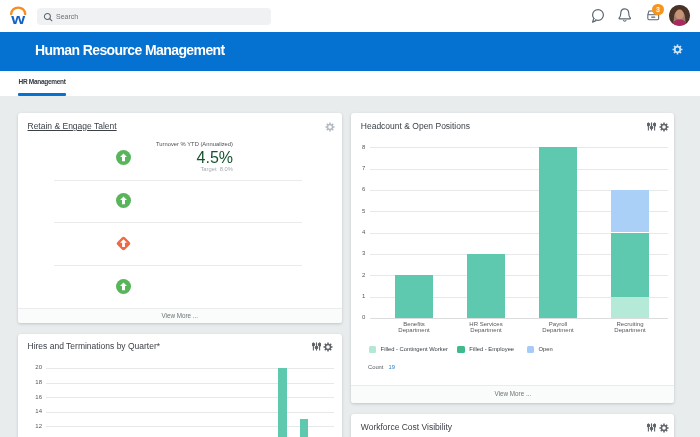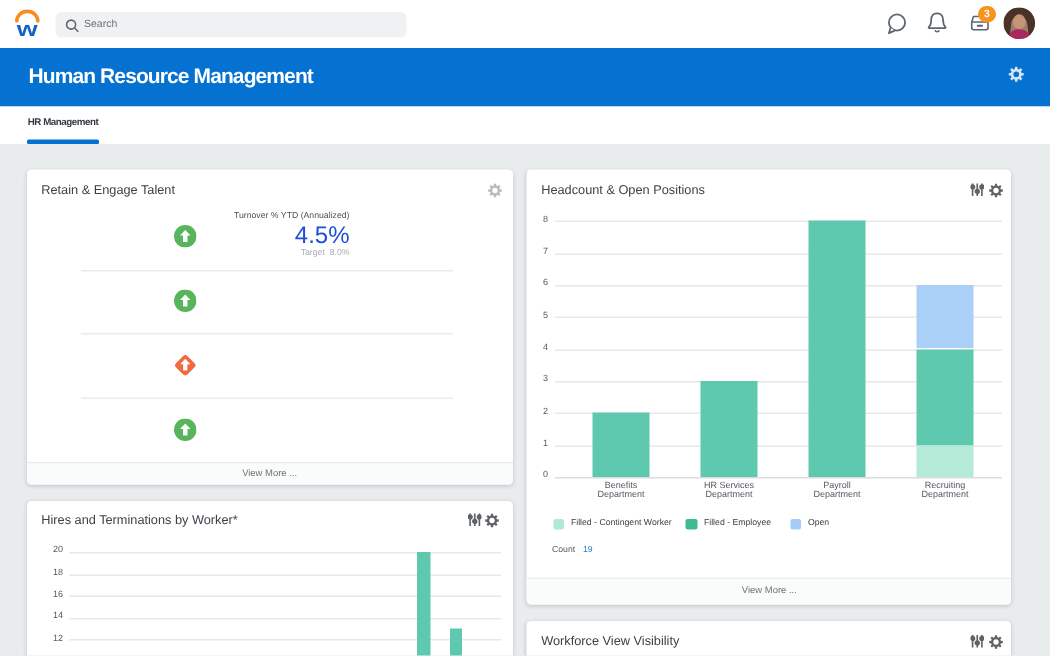--- a/index.html
+++ b/index.html
@@ -5,33 +5,33 @@
 * { margin:0; padding:0; box-sizing:border-box; }
 html,body { width:700px; height:437px; overflow:hidden; font-family:"Liberation Sans", sans-serif; background:#e9eced; }
 .abs { position:absolute; }
 #stage { position:relative; width:700px; height:437px; overflow:hidden; }
 
 #topbar { left:0; top:0; width:700px; height:32px; background:#ffffff; }
 #search { left:37px; top:7.5px; width:234px; height:17px; background:#f0f1f3; border-radius:4px; }
 #search span { position:absolute; left:19px; top:5px; font-size:7px; color:#6b7177; }
 
 #band { left:0; top:32px; width:700px; height:38.5px; background:#0571d1; }
-#band h1 { position:absolute; left:19px; top:11px; font-size:14px; line-height:14px; font-weight:bold; color:#ffffff; letter-spacing:-0.6px; }
+#band h1 { position:absolute; left:35px; top:11px; font-size:14px; line-height:14px; font-weight:bold; color:#ffffff; letter-spacing:-0.6px; }
 
 #tabs { left:0; top:70.5px; width:700px; height:25.5px; background:#ffffff; }
 #tabs .t { position:absolute; left:18.5px; top:7px; font-size:6.5px; letter-spacing:-0.3px; font-weight:bold; color:#333a41; }
 #tabs .u { position:absolute; left:17.5px; top:22.5px; width:48px; height:2.5px; background:#0571d1; border-radius:1px; }
 
 .card { position:absolute; background:#ffffff; border-radius:3px; box-shadow:0 1px 3px rgba(50,60,70,0.22); }
 .ctitle { position:absolute; left:9.5px; font-size:8.5px; line-height:9px; color:#3c4147; }
 .footer { position:absolute; left:0; width:100%; background:#fafbfb; border-top:1px solid #e9ebec; text-align:center; font-size:6.3px; color:#6d7378; border-radius:0 0 3px 3px; }
 
 .kpi { position:absolute; }
 .kpi .lbl { position:absolute; right:0; top:0; font-size:5.8px; line-height:7px; color:#4b5056; white-space:nowrap; }
-.kpi .val { position:absolute; right:0; top:9.5px; font-size:16px; line-height:15px; color:#1d4ed8; }
+.kpi .val { position:absolute; right:0; top:9.5px; font-size:16px; line-height:15px; color:#14532d; }
 .kpi .tgt { position:absolute; right:0; top:25px; font-size:5.8px; line-height:7px; color:#a7acb1; }
 .sep { position:absolute; left:36px; width:248px; height:1px; background:#e9ebec; }
 
 .gl { position:absolute; height:1px; background:#e7e8e9; }
 .ylab { position:absolute; font-size:6px; line-height:7px; color:#54585e; text-align:right; }
 .xlab { position:absolute; font-size:6px; line-height:6.8px; color:#54585e; text-align:center; }
 .bar { position:absolute; }
 .lgsq { position:absolute; width:7.4px; height:7.4px; border-radius:1.5px; }
 .lgtx { position:absolute; font-size:5.8px; line-height:8px; color:#3b4045; }
 </style>
@@ -90,21 +90,21 @@
       <path d="M5.23 -0.87 L5.23 0.87 L3.80 0.86 L3.30 2.08 L4.31 3.08 L3.08 4.31 L2.08 3.30 L0.86 3.80 L0.87 5.23 L-0.87 5.23 L-0.86 3.80 L-2.08 3.30 L-3.08 4.31 L-4.31 3.08 L-3.30 2.08 L-3.80 0.86 L-5.23 0.87 L-5.23 -0.87 L-3.80 -0.86 L-3.30 -2.08 L-4.31 -3.08 L-3.08 -4.31 L-2.08 -3.30 L-0.86 -3.80 L-0.87 -5.23 L0.87 -5.23 L0.86 -3.80 L2.08 -3.30 L3.08 -4.31 L4.31 -3.08 L3.30 -2.08 L3.80 -0.86 Z M2.00 0 A2.00 2.00 0 1 0 -2.00 0 A2.00 2.00 0 1 0 2.00 0 Z" fill="rgba(255,255,255,0.82)" fill-rule="evenodd"></path>
     </svg>
   </div>
 
   <div class="abs" id="tabs">
     <div class="t">HR Management</div>
     <div class="u"></div>
   </div>
 
   <div class="card" style="left:18px; top:112.5px; width:323.5px; height:210.2px;">
-    <div class="ctitle" style="top:9.5px;">Retain &amp; Engage Talent</div>
+    <div class="ctitle" style="top:9.5px;text-decoration:underline;">Retain &amp; Engage Talent</div>
     <svg class="abs" style="left:307px; top:9.7px;" width="10" height="10" viewBox="-5 -5 10 10">
       <path d="M4.54 -0.76 L4.54 0.76 L3.32 0.75 L2.87 1.82 L3.74 2.67 L2.67 3.74 L1.82 2.87 L0.75 3.32 L0.76 4.54 L-0.76 4.54 L-0.75 3.32 L-1.82 2.87 L-2.67 3.74 L-3.74 2.67 L-2.87 1.82 L-3.32 0.75 L-4.54 0.76 L-4.54 -0.76 L-3.32 -0.75 L-2.87 -1.82 L-3.74 -2.67 L-2.67 -3.74 L-1.82 -2.87 L-0.75 -3.32 L-0.76 -4.54 L0.76 -4.54 L0.75 -3.32 L1.82 -2.87 L2.67 -3.74 L3.74 -2.67 L2.87 -1.82 L3.32 -0.75 Z M1.80 0 A1.80 1.80 0 1 0 -1.80 0 A1.80 1.80 0 1 0 1.80 0 Z" fill="#b3bac1" fill-rule="evenodd"></path>
     </svg>
 
     <div class="kpi" style="left:0; top:28px; width:215px; height:33px;">
       <div class="lbl">Turnover % YTD (Annualized)</div>
       <div class="val">4.5%</div>
       <div class="tgt">Target&nbsp; 8.0%</div>
     </div>
     <svg class="abs" style="left:97.5px; top:37.8px;" width="15" height="15" viewBox="0 0 15 15">
@@ -126,21 +126,21 @@
     <div class="sep" style="top:152.6px;"></div>
 
     <svg class="abs" style="left:97.5px; top:166.2px;" width="15" height="15" viewBox="0 0 15 15">
       <circle cx="7.5" cy="7.5" r="7.5" fill="#58b55c"></circle>
       <path d="M7.5 3.4 L11 7 H9 V11.3 H6 V7 H4 Z" fill="#ffffff"></path>
     </svg>
     <div class="footer" style="top:195.9px; height:14.3px; line-height:13px;">View More ...</div>
   </div>
 
   <div class="card" style="left:18px; top:334.2px; width:323.5px; height:112px;">
-    <div class="ctitle" style="top:8px;">Hires and Terminations by Worker*</div>
+    <div class="ctitle" style="top:8px;">Hires and Terminations by Quarter*</div>
     <svg class="abs" style="left:293.5px; top:8.3px;" width="9" height="9" viewBox="0 0 9 9">
       <g stroke="#5f6368" stroke-width="1.1" fill="#5f6368">
         <line x1="1.4" y1="0.4" x2="1.4" y2="8.6"></line>
           <line x1="4.5" y1="0.4" x2="4.5" y2="8.6"></line>
           <line x1="7.6" y1="0.4" x2="7.6" y2="8.6"></line>
         <circle cx="1.4" cy="2.6" r="1.25"></circle>
           <circle cx="4.5" cy="5.6" r="1.25"></circle>
           <circle cx="7.6" cy="2.6" r="1.25"></circle>
       </g>
     </svg>
@@ -213,21 +213,21 @@
     <div class="lgsq" style="left:106.1px; top:233px; background:#3eba8c;"></div>
     <div class="lgtx" style="left:118px; top:232.7px;">Filled - Employee</div>
     <div class="lgsq" style="left:175.3px; top:233px; background:#a5ccf8;"></div>
     <div class="lgtx" style="left:187.3px; top:232.7px;">Open</div>
     <div class="lgtx" style="left:16.7px; top:250.3px; color:#54585e;">Count</div>
     <div class="lgtx" style="left:37.3px; top:250.3px; color:#2e7fc1;">19</div>
     <div class="footer" style="top:272.8px; height:17.4px; line-height:16px;">View More ...</div>
   </div>
 
   <div class="card" style="left:351.3px; top:413.5px; width:323.2px; height:60px;">
-    <div class="ctitle" style="top:9px;">Workforce View Visibility</div>
+    <div class="ctitle" style="top:9px;">Workforce Cost Visibility</div>
     <svg class="abs" style="left:296.2px; top:9.1px;" width="9" height="9" viewBox="0 0 9 9">
       <g stroke="#5f6368" stroke-width="1.1" fill="#5f6368">
         <line x1="1.4" y1="0.4" x2="1.4" y2="8.6"></line>
           <line x1="4.5" y1="0.4" x2="4.5" y2="8.6"></line>
           <line x1="7.6" y1="0.4" x2="7.6" y2="8.6"></line>
         <circle cx="1.4" cy="2.6" r="1.25"></circle>
           <circle cx="4.5" cy="5.6" r="1.25"></circle>
           <circle cx="7.6" cy="2.6" r="1.25"></circle>
       </g>
     </svg>

